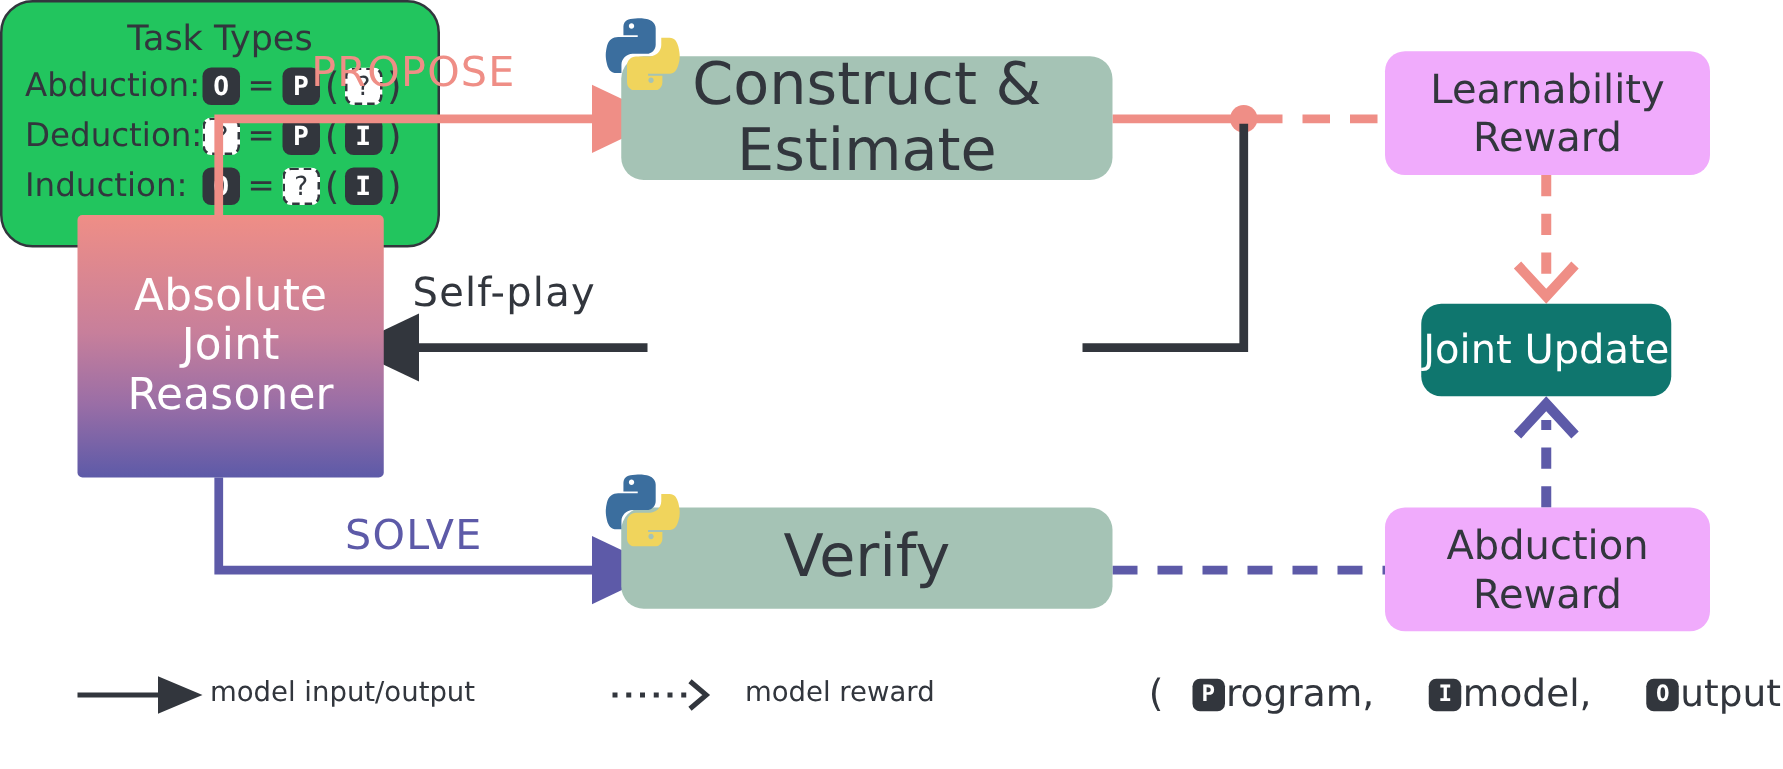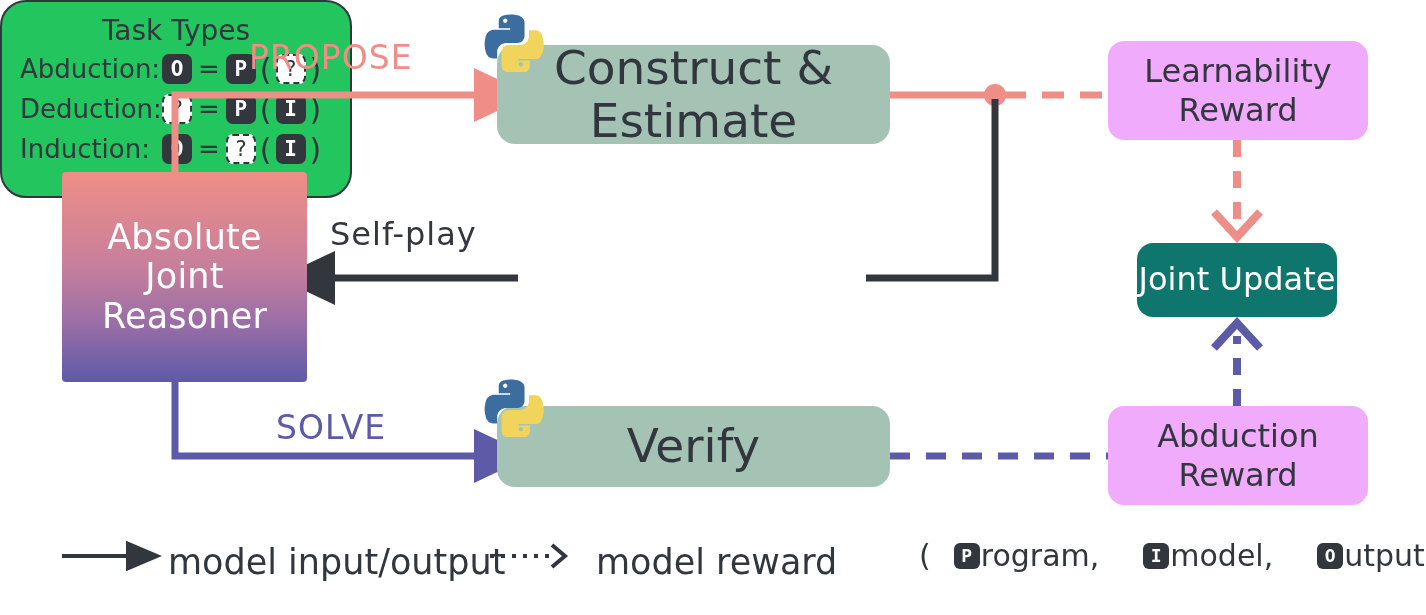--- a/index.html
+++ b/index.html
@@ -58,21 +58,21 @@
 
   
   .wire-label{position:absolute;font-size:33px;letter-spacing:1px;}
   #propose-label{left:249px;top:38px;color:#ef8e86;font-weight:400;text-align:center;}
   #solve-label{left:276px;top:408px;color:#5d5aa8;font-weight:400;}
   #selfplay-label{left:330px;top:215px;color:#32363d;font-size:32px;}
 
   
   #legend{position:absolute;left:0;top:528px;width:1426px;height:70px;}
   .lg-item{position:absolute;display:flex;align-items:flex-end;gap:14px;
-           color:#32363d;font-size:35px;}
+           color:#32363d;font-size:22px;}
   #lg-io{left:62px;top:14px;}
   #lg-rw{left:490px;top:14px;}
   #lg-pio{left:918px;top:10px;font-size:30px;display:flex;align-items:center;gap:0px;}
   #lg-pio .badge{margin-right:1px;}
   .lg-gap{display:inline-block;width:22px;}
 </style>
 </head>
 <body>
 
 <div id="stage">

